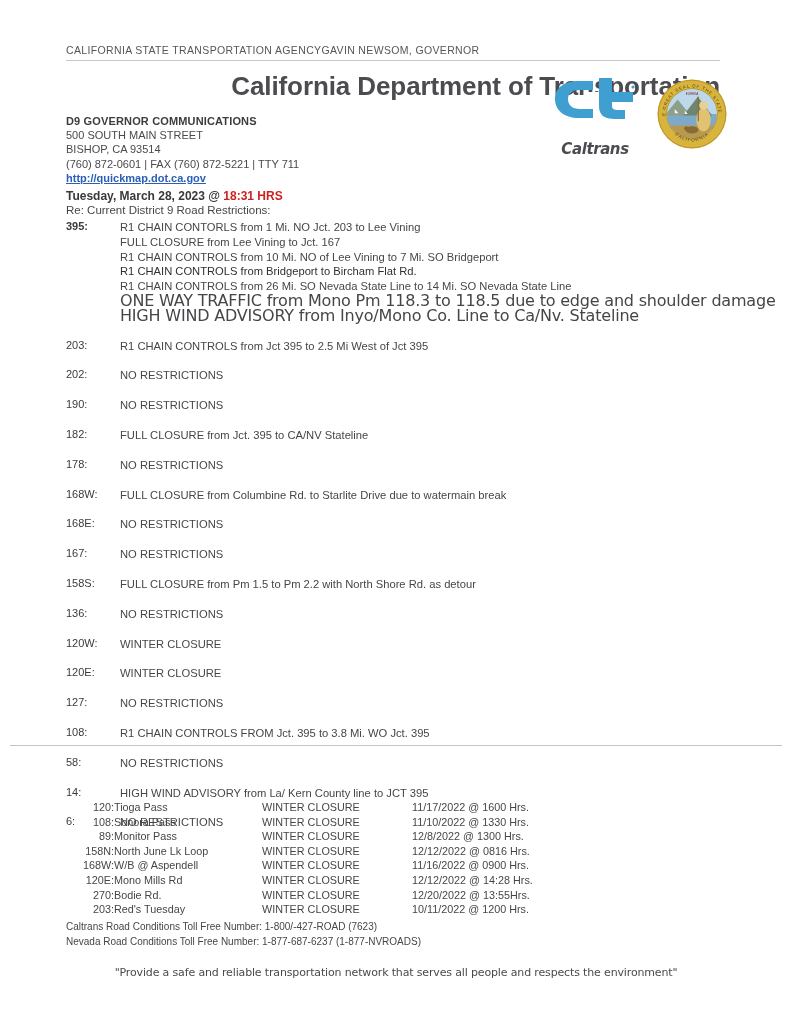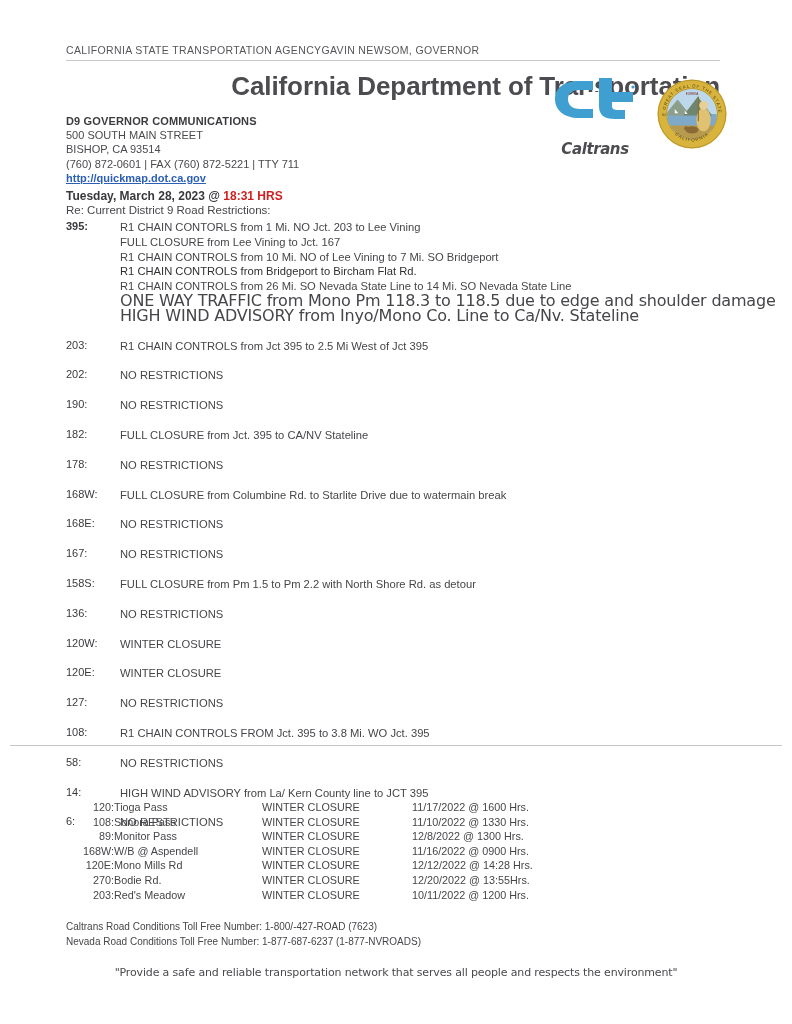--- a/index.html
+++ b/index.html
@@ -421,40 +421,46 @@
             <td class="c-status">WINTER CLOSURE</td>
             <td class="c-time">11/10/2022 @ 1330 Hrs.</td>
           </tr>
           <tr>
             <td class="c-route">89:</td>
             <td class="c-name">Monitor Pass</td>
             <td class="c-status">WINTER CLOSURE</td>
             <td class="c-time">12/8/2022 @ 1300 Hrs.</td>
           </tr>
           <tr>
+            <td class="c-route">158N:</td>
+            <td class="c-name">North June Lk Loop</td>
+            <td class="c-status">WINTER CLOSURE</td>
+            <td class="c-time">12/12/2022 @ 0816 Hrs.</td>
+          </tr>
+          <tr>
             <td class="c-route">168W:</td>
             <td class="c-name">W/B @ Aspendell</td>
             <td class="c-status">WINTER CLOSURE</td>
             <td class="c-time">11/16/2022 @ 0900 Hrs.</td>
           </tr>
           <tr>
             <td class="c-route">120E:</td>
             <td class="c-name">Mono Mills Rd</td>
             <td class="c-status">WINTER CLOSURE</td>
             <td class="c-time">12/12/2022 @ 14:28 Hrs.</td>
           </tr>
           <tr>
             <td class="c-route">270:</td>
             <td class="c-name">Bodie Rd.</td>
             <td class="c-status">WINTER CLOSURE</td>
             <td class="c-time">12/20/2022 @ 13:55Hrs.</td>
           </tr>
           <tr>
             <td class="c-route">203:</td>
-            <td class="c-name">Red's Meadow</td>
+            <td class="c-name">Red's Tuesday</td>
             <td class="c-status">WINTER CLOSURE</td>
             <td class="c-time">10/11/2022 @ 1200 Hrs.</td>
           </tr>
         </tbody>
     </table>
   </div>
 
   <div class="tollfree">
     <div>Caltrans Road Conditions Toll Free Number: 1-800/-427-ROAD (7623)</div>
     <div>Nevada Road Conditions Toll Free Number: 1-877-687-6237 (1-877-NVROADS)</div>

